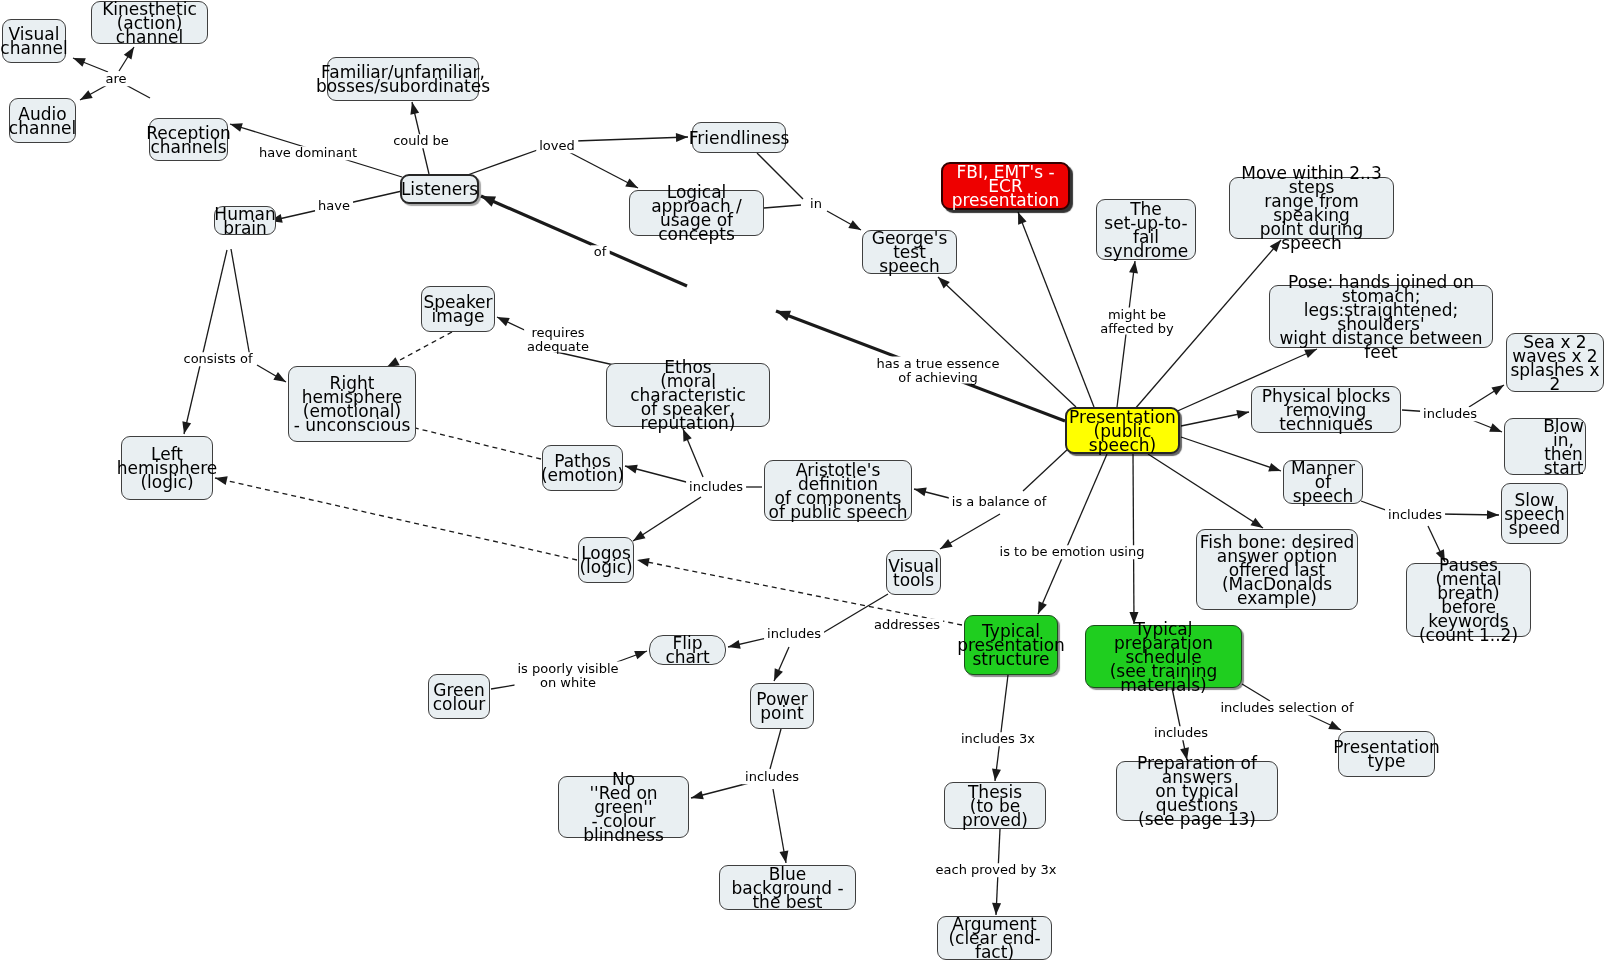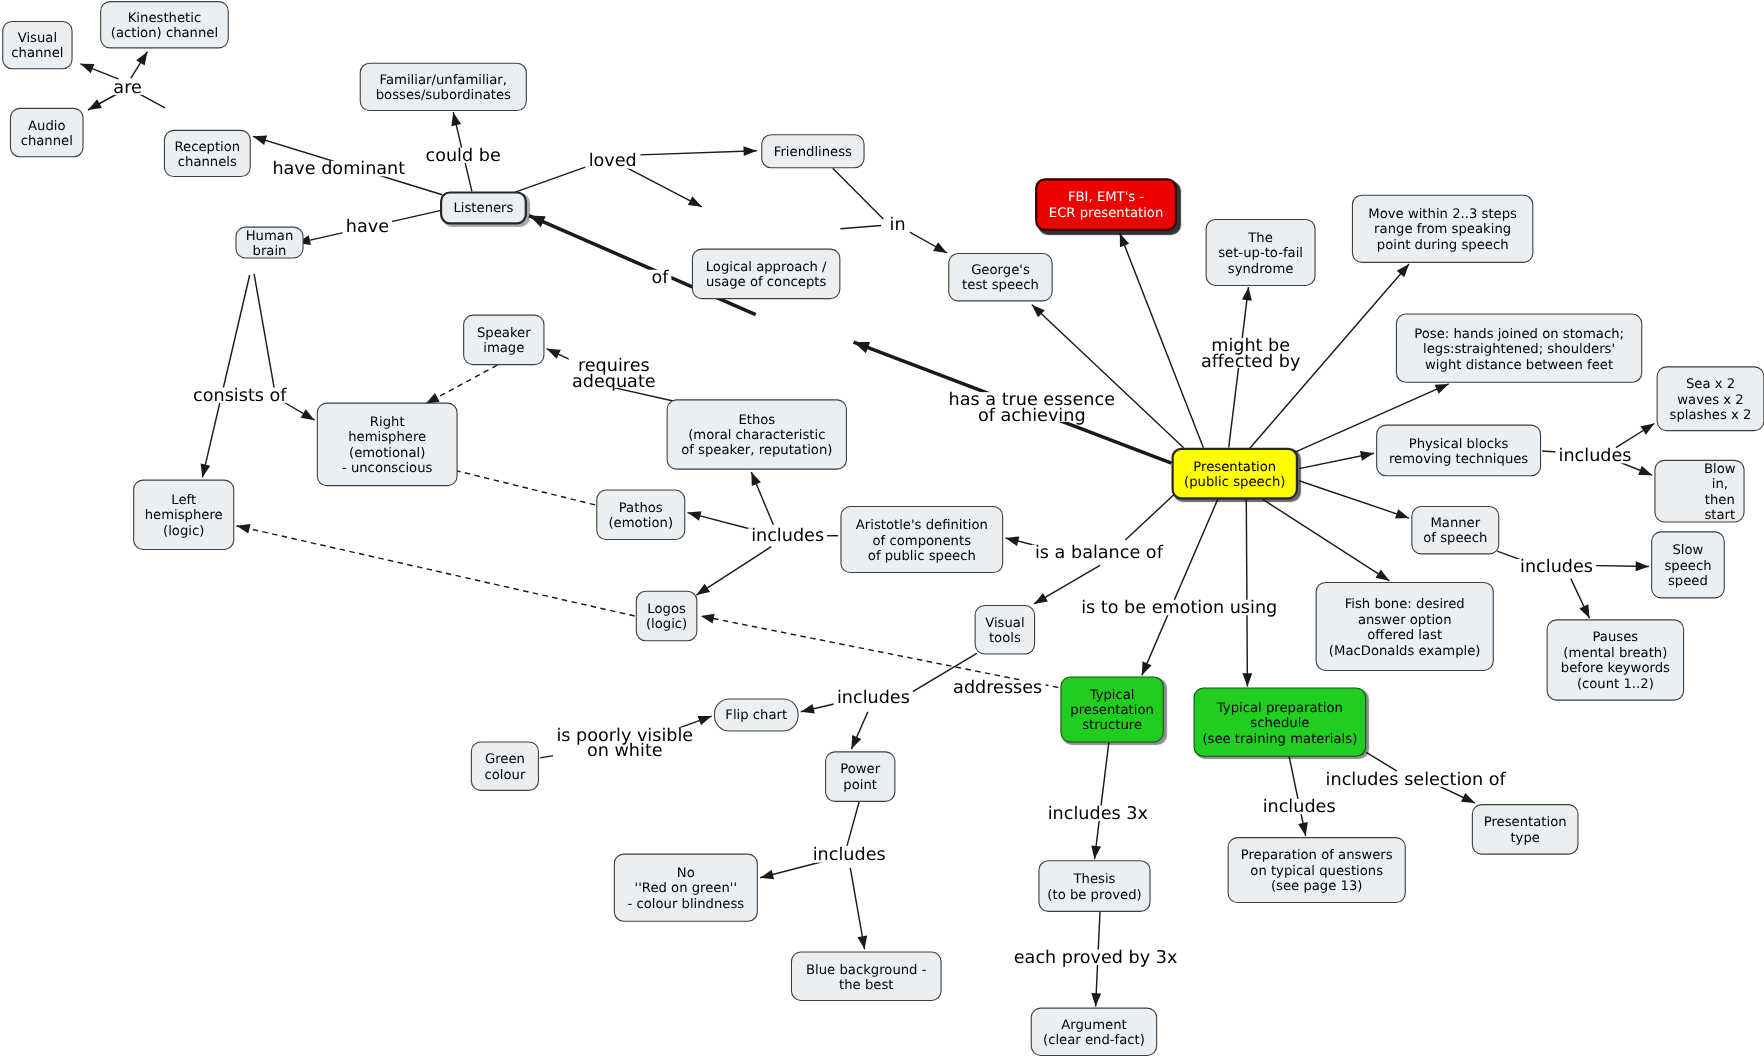--- a/index.html
+++ b/index.html
@@ -1,27 +1,27 @@
 <!DOCTYPE html>
 <html><head>
 <meta charset="utf-8">
 <style>
   html,body{margin:0;padding:0;background:#fff;}
   #map{position:relative;width:1604px;height:967px;background:#ffffff;
        font-family:"DejaVu Sans","Liberation Sans",sans-serif;overflow:hidden;}
   #edges{position:absolute;left:0;top:0;width:1604px;height:967px;}
   .node{position:absolute;box-sizing:border-box;border:1px solid #3f3f3f;border-radius:9px;
         background:#e9eff2;color:#000;display:flex;align-items:center;justify-content:center;
-        text-align:center;font-size:12px;line-height:14px;white-space:pre-line;padding:1px 2px;}
+        text-align:center;font-size:17px;line-height:14px;white-space:pre-line;padding:1px 2px;}
   .node.bold{border-width:2px;border-color:#262626;box-shadow:2px 2px 1px rgba(0,0,0,0.35);}
   .node.red{background:#ee0000;color:#ffffff;border:2px solid #330000;box-shadow:3px 3px 1px rgba(0,0,0,0.8);}
   .node.yellow{background:#ffff00;border:2px solid #262626;box-shadow:2px 2px 1px rgba(0,0,0,0.6);}
   .node.green{background:#1fce1f;border:1px solid #1d4d1d;box-shadow:2px 2px 1px rgba(0,0,0,0.45);}
   .edge-label{position:absolute;transform:translate(-50%,-50%);background:#ffffff;color:#000;
-        font-size:16px;line-height:13.5px;text-align:center;white-space:pre-line;padding:0 3px;}
+        font-size:13px;line-height:13.5px;text-align:center;white-space:pre-line;padding:0 3px;}
 </style>
 </head>
 <body>
 
 <div id="map">
   <svg id="edges" viewBox="0 0 1604 967">
       <polyline points="150,98 124,84" fill="none" stroke="#1a1a1a" stroke-width="1.3"></polyline>
       <polyline points="108,72 73,58" fill="none" stroke="#1a1a1a" stroke-width="1.3"></polyline>
       <polygon points="73,58 82.47046224702964,66.63483322523291 85.81297833421658,58.27854300726558" fill="#1a1a1a"></polygon>
       <polyline points="119,71 134,47" fill="none" stroke="#1a1a1a" stroke-width="1.3"></polyline>
@@ -160,21 +160,21 @@
 channel</div>
     <div class="node" style="left: 91px; top: 1px; width: 117px; height: 43px;">Kinesthetic
 (action) channel</div>
     <div class="node" style="left: 9px; top: 98px; width: 67px; height: 45px;">Audio
 channel</div>
     <div class="node" style="left: 149px; top: 86px; width: 79px; height: 43px; margin-top: 32px;">Reception
 channels</div>
     <div class="node" style="left: 327px; top: 57px; width: 152px; height: 44px;">Familiar/unfamiliar,
 bosses/subordinates</div>
     <div class="node" style="left: 692px; top: 122px; width: 94px; height: 31px;">Friendliness</div>
-    <div class="node" style="left: 629px; top: 190px; width: 135px; height: 46px; margin-top: 36px;">Logical approach /
+    <div class="node" style="left: 629px; top: 190px; width: 135px; height: 46px;">Logical approach /
 usage of concepts</div>
     <div class="node bold" style="left: 400px; top: 174px; width: 79px; height: 30px;">Listeners</div>
     <div class="node" style="left: 214px; top: 206px; width: 62px; height: 29px;">Human
 brain</div>
     <div class="node" style="left: 862px; top: 230px; width: 95px; height: 44px;">George's
 test speech</div>
     <div class="node red" style="left: 941px; top: 162px; width: 129px; height: 48px;">FBI, EMT's -
 ECR presentation</div>
     <div class="node" style="left: 1096px; top: 199px; width: 100px; height: 61px;">The
 set-up-to-fail

